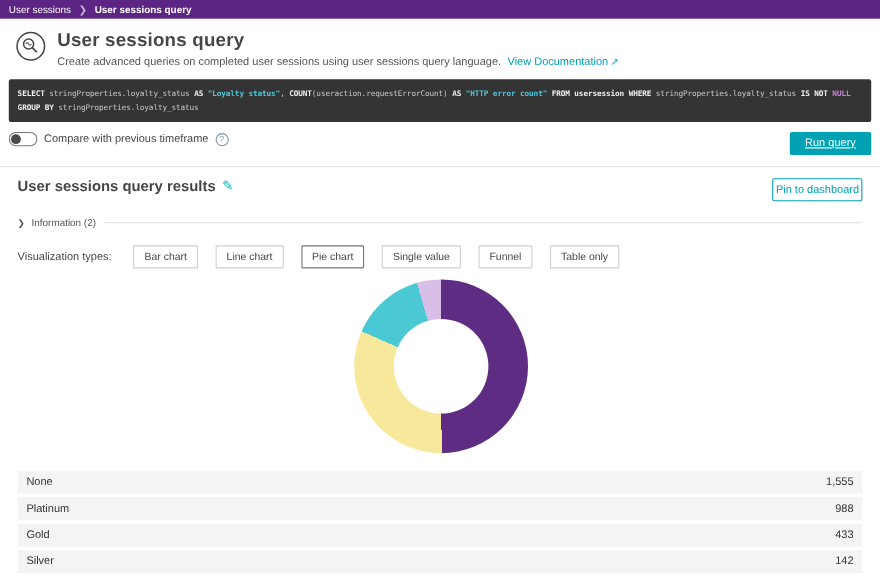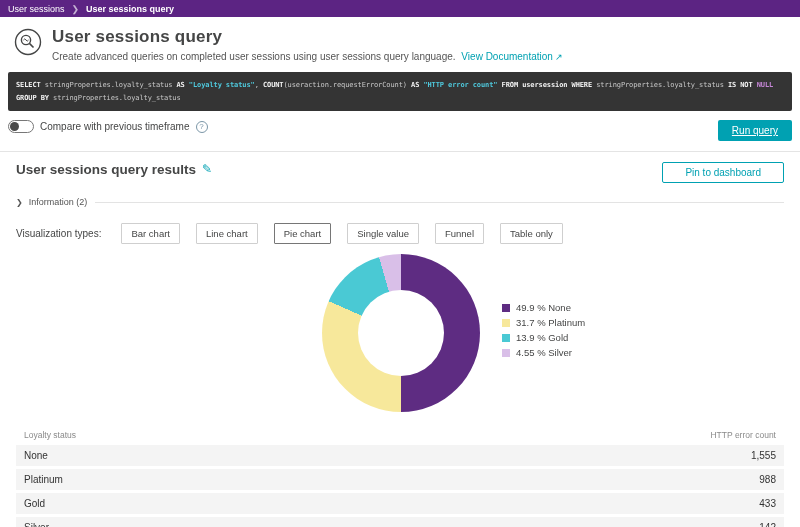--- a/index.html
+++ b/index.html
@@ -46,21 +46,21 @@
     font-size:10px; padding:5px 14px; cursor:pointer; font-family:inherit;text-decoration:underline; }
 
   .divider { border-top:1px solid #e4e4e4; }
 
   
   .results { padding:10px 16px 0 16px; }
   .results-header { display:flex; align-items:flex-start; }
   .results-title { font-size:13.5px; font-weight:bold; color:#454646; }
   .edit { color:var(--accent,#00a1b2); font-size:12px; margin-left:6px; cursor:pointer; }
   .pin-btn { margin-left:auto; background:#fff; border:1px solid var(--accent,#00a1b2);
-    color:var(--accent,#00a1b2); border-radius:2px; font-size:10px; padding:4px 22px;
+    color:var(--accent,#00a1b2); border-radius:2px; font-size:10px; padding:4px 2px;
     cursor:pointer; font-family:inherit; }
 
   .info-row { display:flex; align-items:center; margin-top:14px; cursor:pointer; }
   .chev { font-size:8px; color:#555; margin-right:6px; }
   .info-label { font-size:9px; color:#555; }
   .info-line { flex:1; border-top:1px solid #e3e3e3; margin-left:8px; }
 
   .viz-row { display:flex; align-items:center; gap:16px; margin-top:16px; }
   .viz-label { font-size:10px; color:#454646; margin-right:4px; }
   .viz-btn { background:#fff; border:1px solid #cfcfcf; color:#454646; font-size:9.5px;
@@ -151,45 +151,23 @@
       <button class="viz-btn selected">Pie chart</button>
       <button class="viz-btn">Single value</button>
       <button class="viz-btn">Funnel</button>
       <button class="viz-btn">Table only</button>
     </div>
 
     <div class="chart-row">
       <div class="donut" style="background: conic-gradient(rgb(94, 44, 130) 0%, rgb(94, 44, 130) 49.9%, rgb(247, 232, 155) 49.9%, rgb(247, 232, 155) 81.6%, rgb(74, 201, 212) 81.6%, rgb(74, 201, 212) 95.5%, rgb(217, 191, 232) 95.5%, rgb(217, 191, 232) 100%);">
         <div class="hole"></div>
       </div>
-      <div class="legend">
-        <div class="legend-item">
-          <span class="swatch" style="background: rgb(94, 44, 130);"></span>
-          <span class="legend-text">49.9 % None</span>
-        </div>
-        <div class="legend-item">
-          <span class="swatch" style="background: rgb(247, 232, 155);"></span>
-          <span class="legend-text">31.7 % Platinum</span>
-        </div>
-        <div class="legend-item">
-          <span class="swatch" style="background: rgb(74, 201, 212);"></span>
-          <span class="legend-text">13.9 % Gold</span>
-        </div>
-        <div class="legend-item">
-          <span class="swatch" style="background: rgb(217, 191, 232);"></span>
-          <span class="legend-text">4.55 % Silver</span>
-        </div>
-      </div>
     </div>
 
     <div class="table">
-      <div class="t-head">
-        <span>Loyalty status</span>
-        <span>HTTP error count</span>
-      </div>
       <div class="t-row">
         <span>None</span>
         <span>1,555</span>
       </div>
       <div class="t-row">
         <span>Platinum</span>
         <span>988</span>
       </div>
       <div class="t-row">
         <span>Gold</span>

